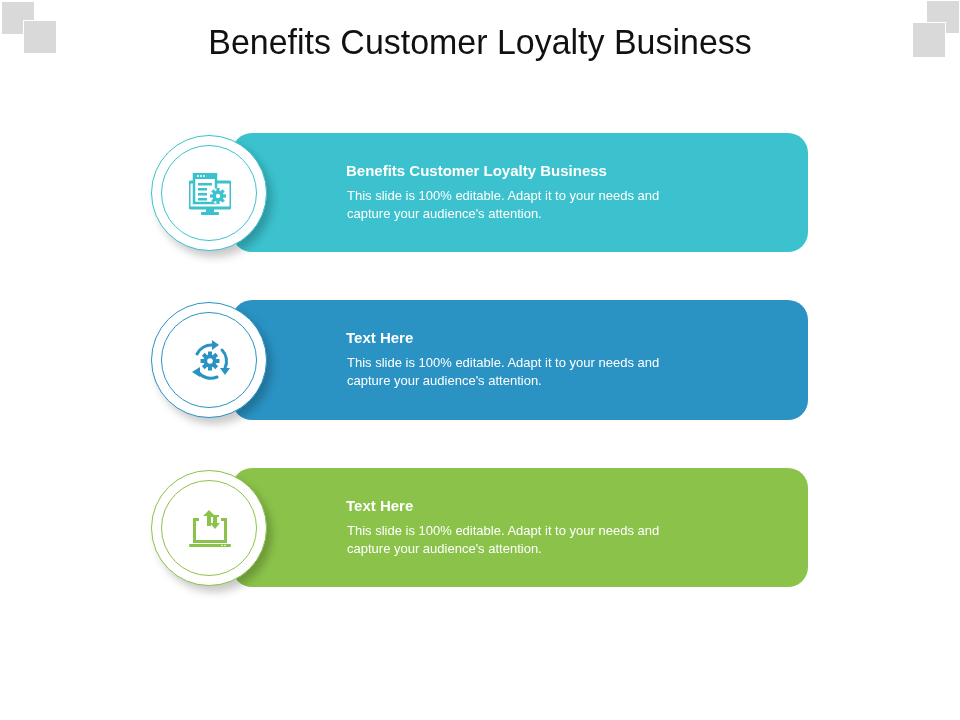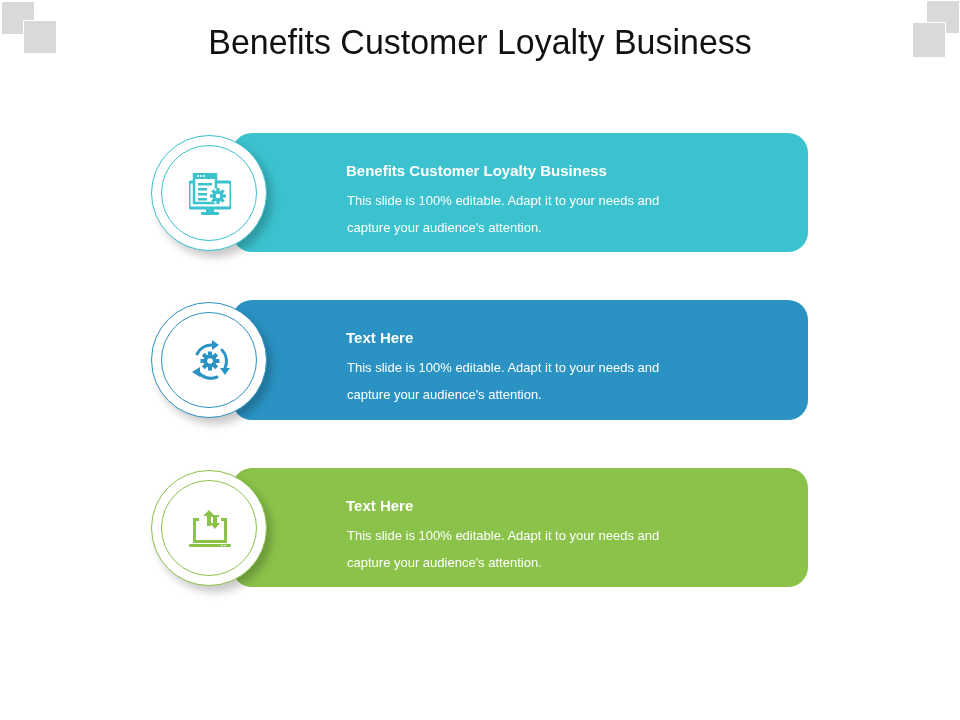--- a/index.html
+++ b/index.html
@@ -24,21 +24,21 @@
   .bar {
     position: absolute; left: 232px; width: 576px; height: 119px;
     border-radius: 20px; top: 0;
   }
   .bar .heading {
     position: absolute; left: 114px; top: 29px;
     font-size: 15px; font-weight: bold; color: #ffffff;
   }
   .bar .desc {
     position: absolute; left: 115px; top: 54px; width: 350px;
-    font-size: 13px; line-height: 27px; color: #ffffff;
+    font-size: 13px; line-height: 18px; color: #ffffff;
   }
 
   .ring {
     position: absolute; left: 151px; top: 2px; width: 116px; height: 116px;
     border-radius: 50%; background: #ffffff; box-sizing: border-box;
     border: 1px solid var(--c);
     box-shadow: 5px 6px 8px rgba(0,0,0,0.22);
   }
   .inner {
     position: absolute; left: 9px; top: 9px; width: 96px; height: 96px;

